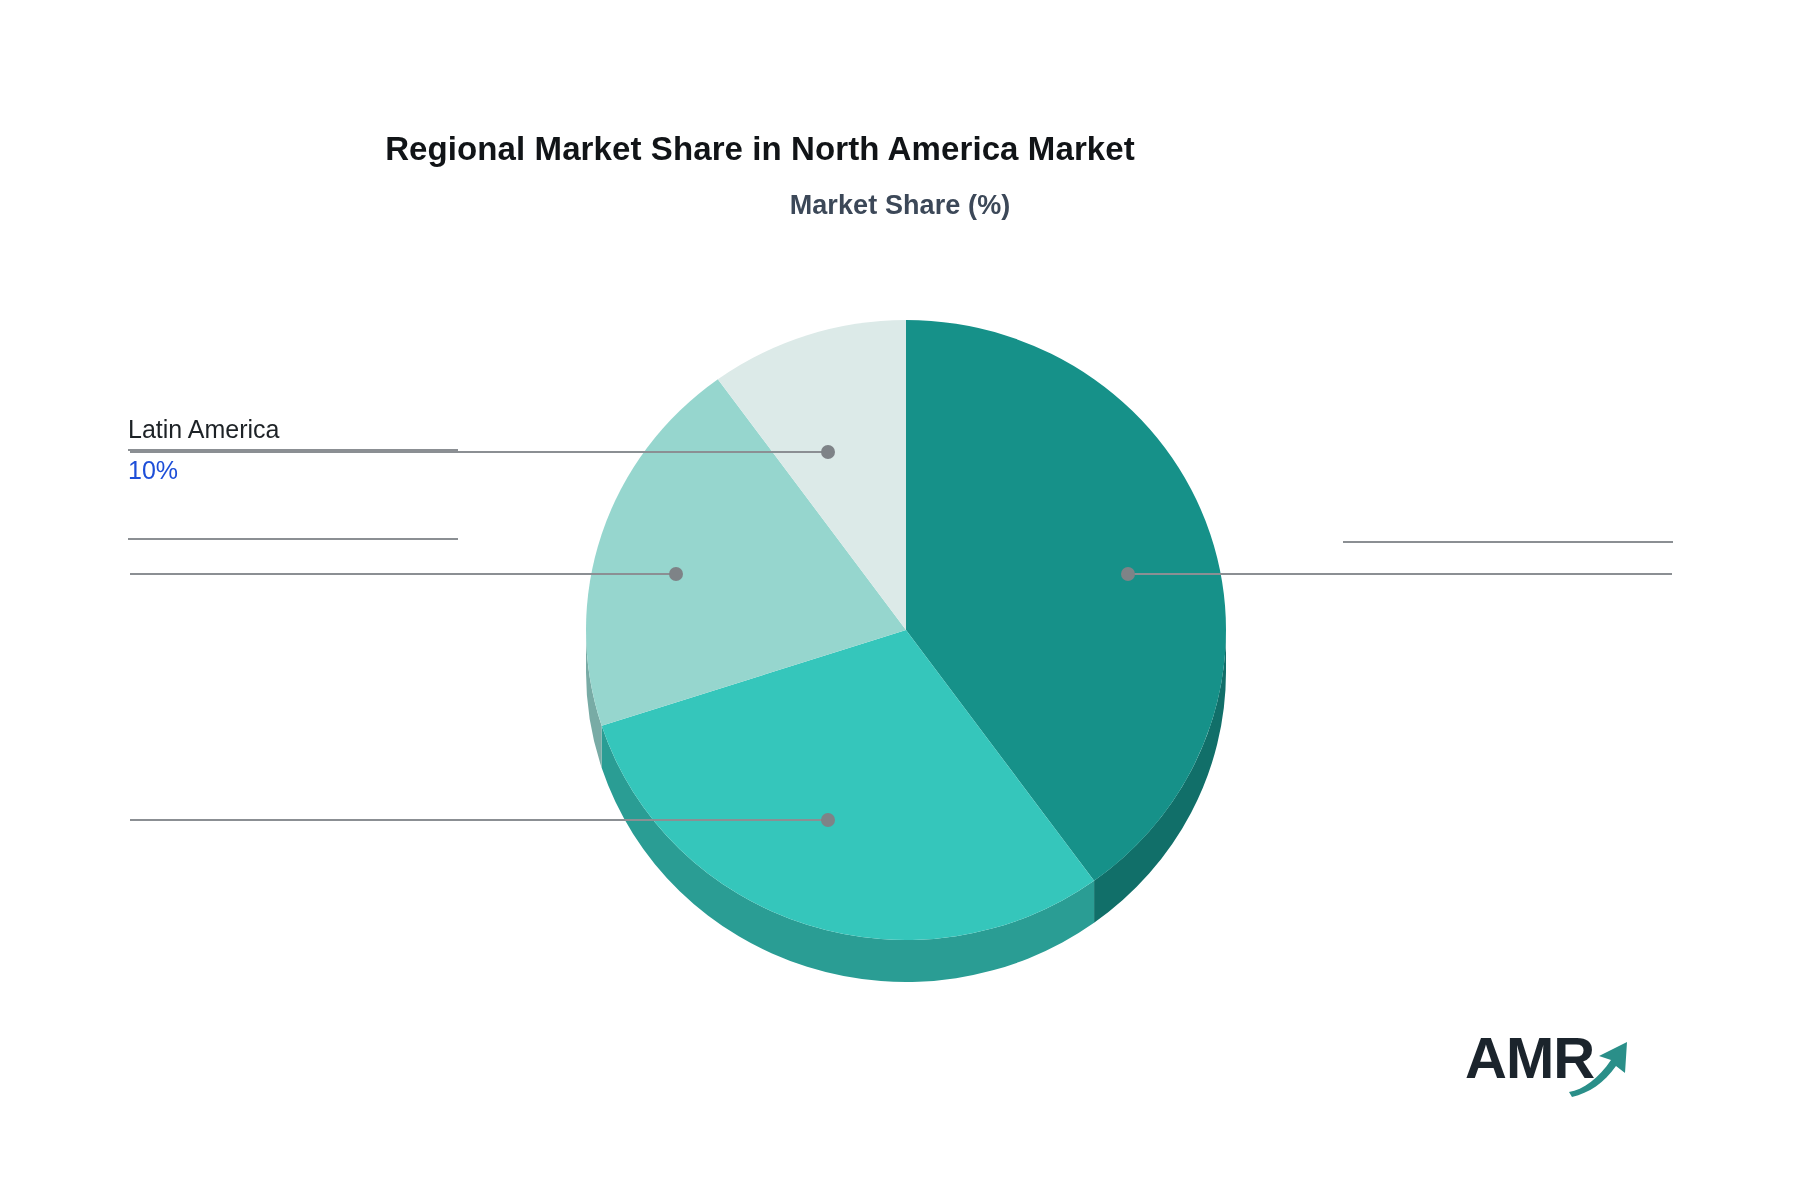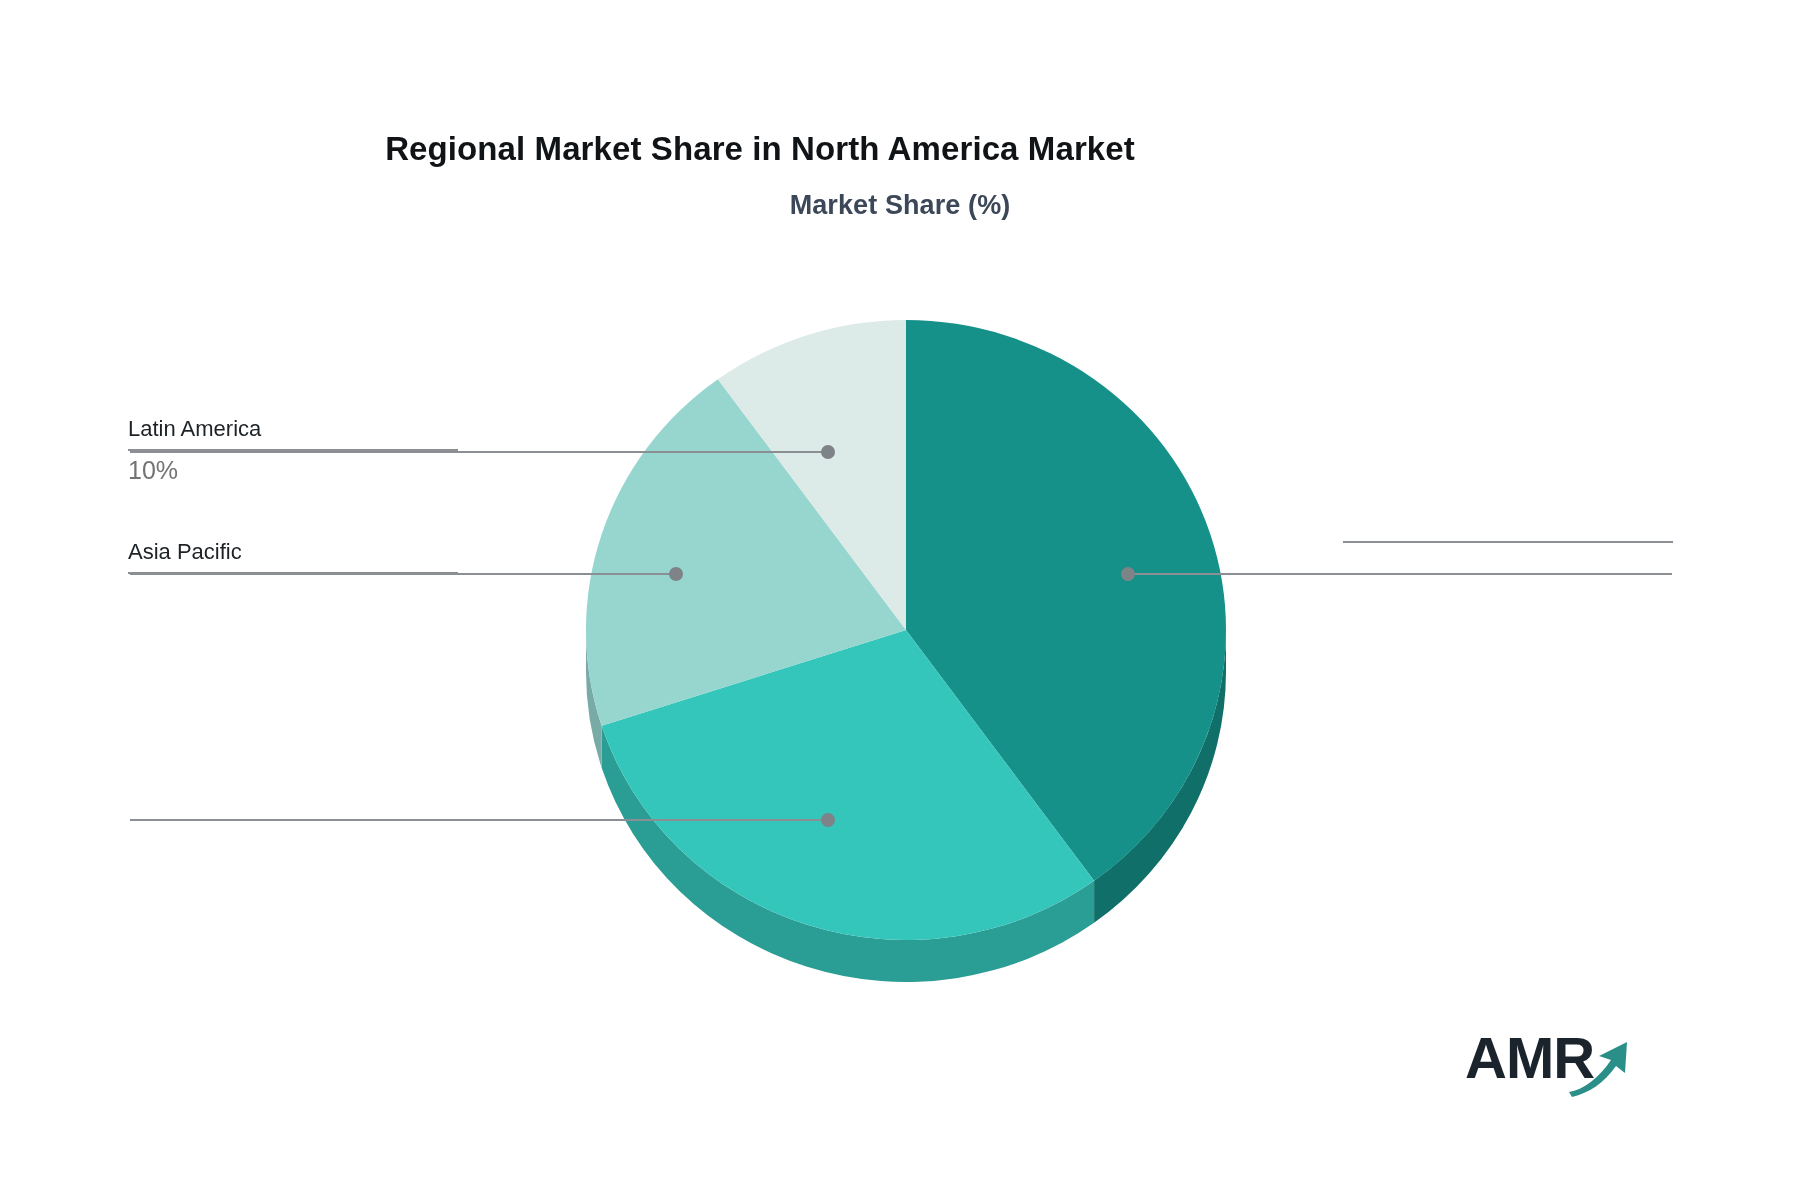--- a/index.html
+++ b/index.html
@@ -52,33 +52,33 @@
     width: 1800px;
     height: 1196px;
   }
 
   
   .callout {
     position: absolute;
     width: 330px;
   }
   .callout .cl-name {
-    font-size: 22px;
+    font-size: 25px;
     color: #1d2226;
     line-height: 34px;
     white-space: nowrap;
   }
   .callout .cl-rule {
     height: 0;
     border-top: 2px solid #8b8f93;
     margin: 3px 0 2px 0;
   }
   .callout .cl-value {
     font-size: 25px;
-    color: #737373;
+    color: #1d4ed8;
     line-height: 34px;
     white-space: nowrap;
   }
   .callout.left { text-align: left; }
   .callout.right { text-align: right; }
 
   #callout-latin-america { left: 128px; top: 412px; }
   #callout-asia-pacific  { left: 128px; top: 535px; }
   #callout-europe        { left: 128px; top: 780px; }
   #callout-north-america { left: 1343px; top: 538px; width: 330px; }
@@ -132,21 +132,20 @@
     </g>
   </svg>
 
   <div class="callout left" id="callout-latin-america">
     <div class="cl-name">Latin America</div>
     <div class="cl-rule"></div>
     <div class="cl-value">10%</div>
   </div>
 
   <div class="callout left" id="callout-asia-pacific">
-    <div class="cl-name">Asia Pacific</div>
     <div class="cl-rule"></div>
   </div>
 
 
   <div class="callout right" id="callout-north-america">
     <div class="cl-rule"></div>
   </div>
 
   <svg id="amr-logo" viewBox="0 0 175 78">
     <text x="0" y="58" font-family="Liberation Sans, sans-serif" font-size="58" font-weight="bold" fill="#1b242c" letter-spacing="-1">AMR</text>

